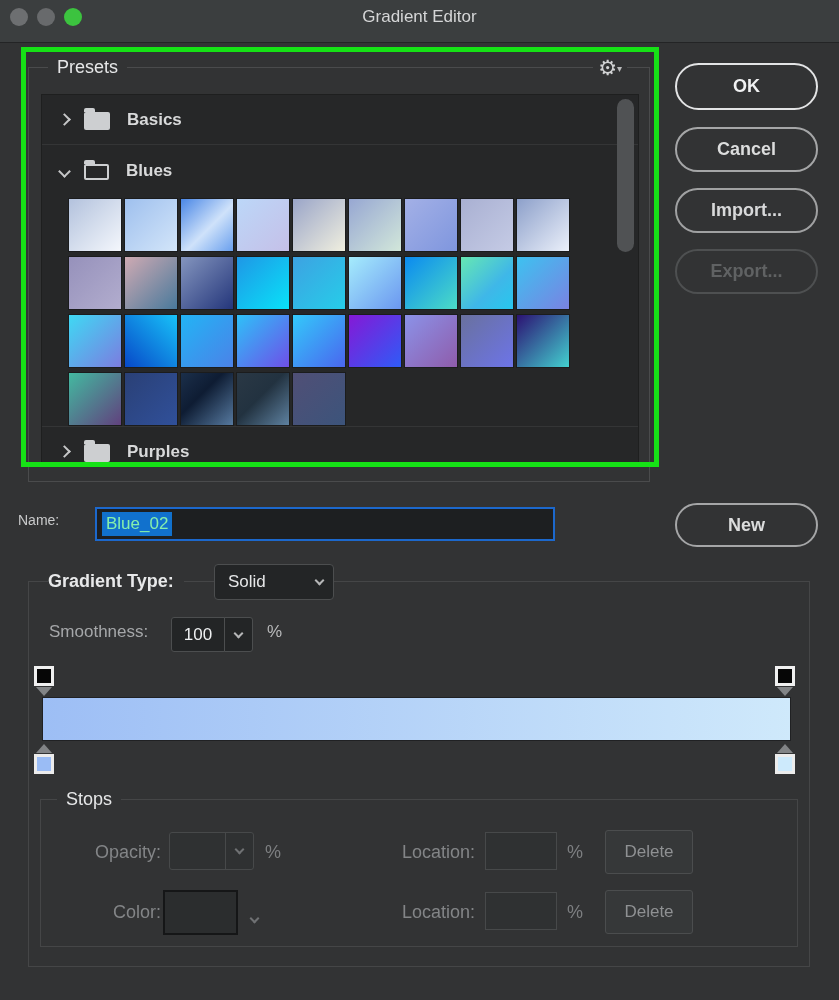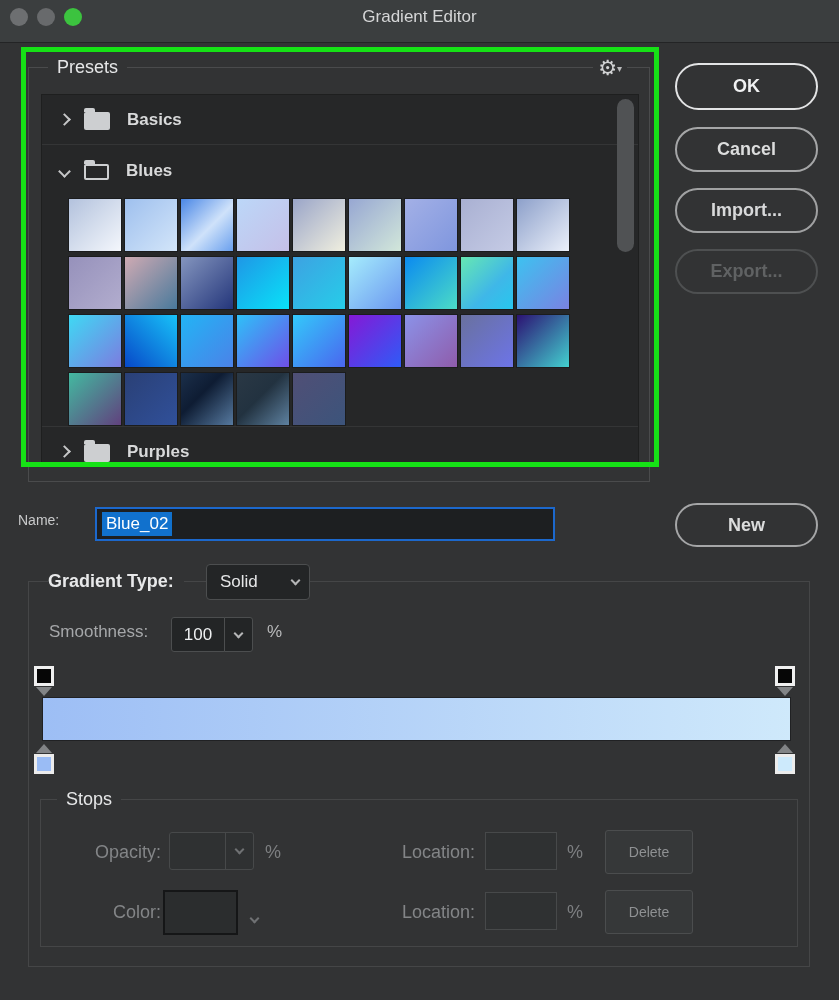--- a/index.html
+++ b/index.html
@@ -46,27 +46,27 @@
   .pill{position:absolute;left:675px;width:143px;display:flex;align-items:center;justify-content:center;border-radius:24px;background:transparent;font-size:18px;font-weight:600;cursor:pointer;}
   #btn-ok{top:63px;height:47px;border:2px solid #e3e4e5;color:#f0f1f2;}
   #btn-cancel{top:127px;height:45px;border:2px solid #a5a6a7;color:#dcdddd;}
   #btn-import{top:188px;height:45px;border:2px solid #a0a1a2;color:#d8d9da;}
   #btn-export{top:249px;height:45px;border:2px solid #4e5051;color:#606263;cursor:default;}
   #btn-new{top:503px;height:44px;border:2px solid #a5a6a7;color:#dcdddd;}
 
   
   #name-label{position:absolute;left:18px;top:512px;color:#c9cacb;font-size:14px;}
   #name-field{position:absolute;left:95px;top:507px;width:460px;height:34px;background:#1d1f21;border:2px solid #1c68cc;display:flex;align-items:center;padding-left:5px;cursor:text;}
-  #name-value{background:#1171cd;color:#ffffff;font-size:17px;padding:2px 4px;}
+  #name-value{background:#1171cd;color:#86efac;font-size:17px;padding:2px 4px;}
 
   
   #settings-box{left:28px;top:581px;width:782px;height:386px;border:1px solid #454647;}
   #gtype-label{position:absolute;left:19px;top:-13px;background:#323334;padding-right:10px;color:#e8e9ea;font-size:18px;font-weight:700;line-height:24px;}
   .dropdown{position:absolute;background:#232526;border:1px solid #4c4e4f;border-radius:4px;display:flex;align-items:center;cursor:pointer;}
-  #gtype-dd{left:177px;top:-18px;width:104px;height:36px;padding:0 10px 0 13px;justify-content:space-between;}
+  #gtype-dd{left:185px;top:-18px;width:120px;height:36px;padding:0 10px 0 13px;justify-content:space-between;}
   #gtype-dd .val{color:#e5e6e7;font-size:17px;}
   .chev.small{width:7px;height:7px;border-color:#b5b6b7;border-width:2px;margin-top:-3px;}
 
   #smooth-label{position:absolute;left:20px;top:40px;color:#a5a7a9;font-size:17px;}
   #smooth-input{position:absolute;left:142px;top:35px;width:54px;height:35px;background:#232526;border:1px solid #4c4e4f;border-radius:3px 0 0 3px;color:#eef0f1;font-size:17px;display:flex;align-items:center;justify-content:center;cursor:text;}
   #smooth-chev{position:absolute;left:195px;top:35px;width:29px;height:35px;background:#232526;border:1px solid #4c4e4f;border-radius:0 3px 3px 0;display:flex;align-items:center;justify-content:center;cursor:pointer;}
   #smooth-pct{position:absolute;left:238px;top:40px;color:#b9babb;font-size:17px;}
 
   
   #gradient-bar{position:absolute;left:42px;top:697px;width:749px;height:44px;border:1px solid #202123;}
@@ -79,21 +79,21 @@
   #stops-box{left:40px;top:799px;width:758px;height:148px;border:1px solid #454647;}
   .dim-label{position:absolute;color:#838587;font-size:18px;text-align:right;}
   #stops-box .unit{position:absolute;color:#7d7f81;font-size:18px;}
   .dis-field{position:absolute;background:#2f3132;border:1px solid #47494a;}
   #opacity-combo{left:128px;top:32px;width:85px;height:38px;border-radius:3px;display:flex;}
   #opacity-combo .main{width:56px;border-right:1px solid #47494a;}
   #opacity-combo .dd{flex:1;display:flex;align-items:center;justify-content:center;}
   .chev.dim{border-color:#6f7173;}
   #color-swatch{left:122px;top:90px;width:75px;height:45px;background:#2b2d2e;border:2px solid #151617;}
   #color-chev{position:absolute;left:210px;top:108px;}
-  .delete-btn{position:absolute;left:564px;width:88px;height:44px;background:#363839;border:1px solid #4b4d4e;border-radius:3px;color:#8f9193;font-size:14px;display:flex;align-items:center;justify-content:center;cursor:default;}
+  .delete-btn{position:absolute;left:564px;width:88px;height:44px;background:#363839;border:1px solid #4b4d4e;border-radius:3px;color:#8f9193;font-size:17px;display:flex;align-items:center;justify-content:center;cursor:default;}
 </style>
 </head>
 <body>
 
 <div id="app">
 
   <div id="titlebar">
     <div class="light" style="left: 10px; background: rgb(109, 111, 113);"></div>
     <div class="light" style="left: 37px; background: rgb(104, 106, 108);"></div>
     <div class="light" style="left: 64px; background: rgb(60, 195, 63);"></div>

